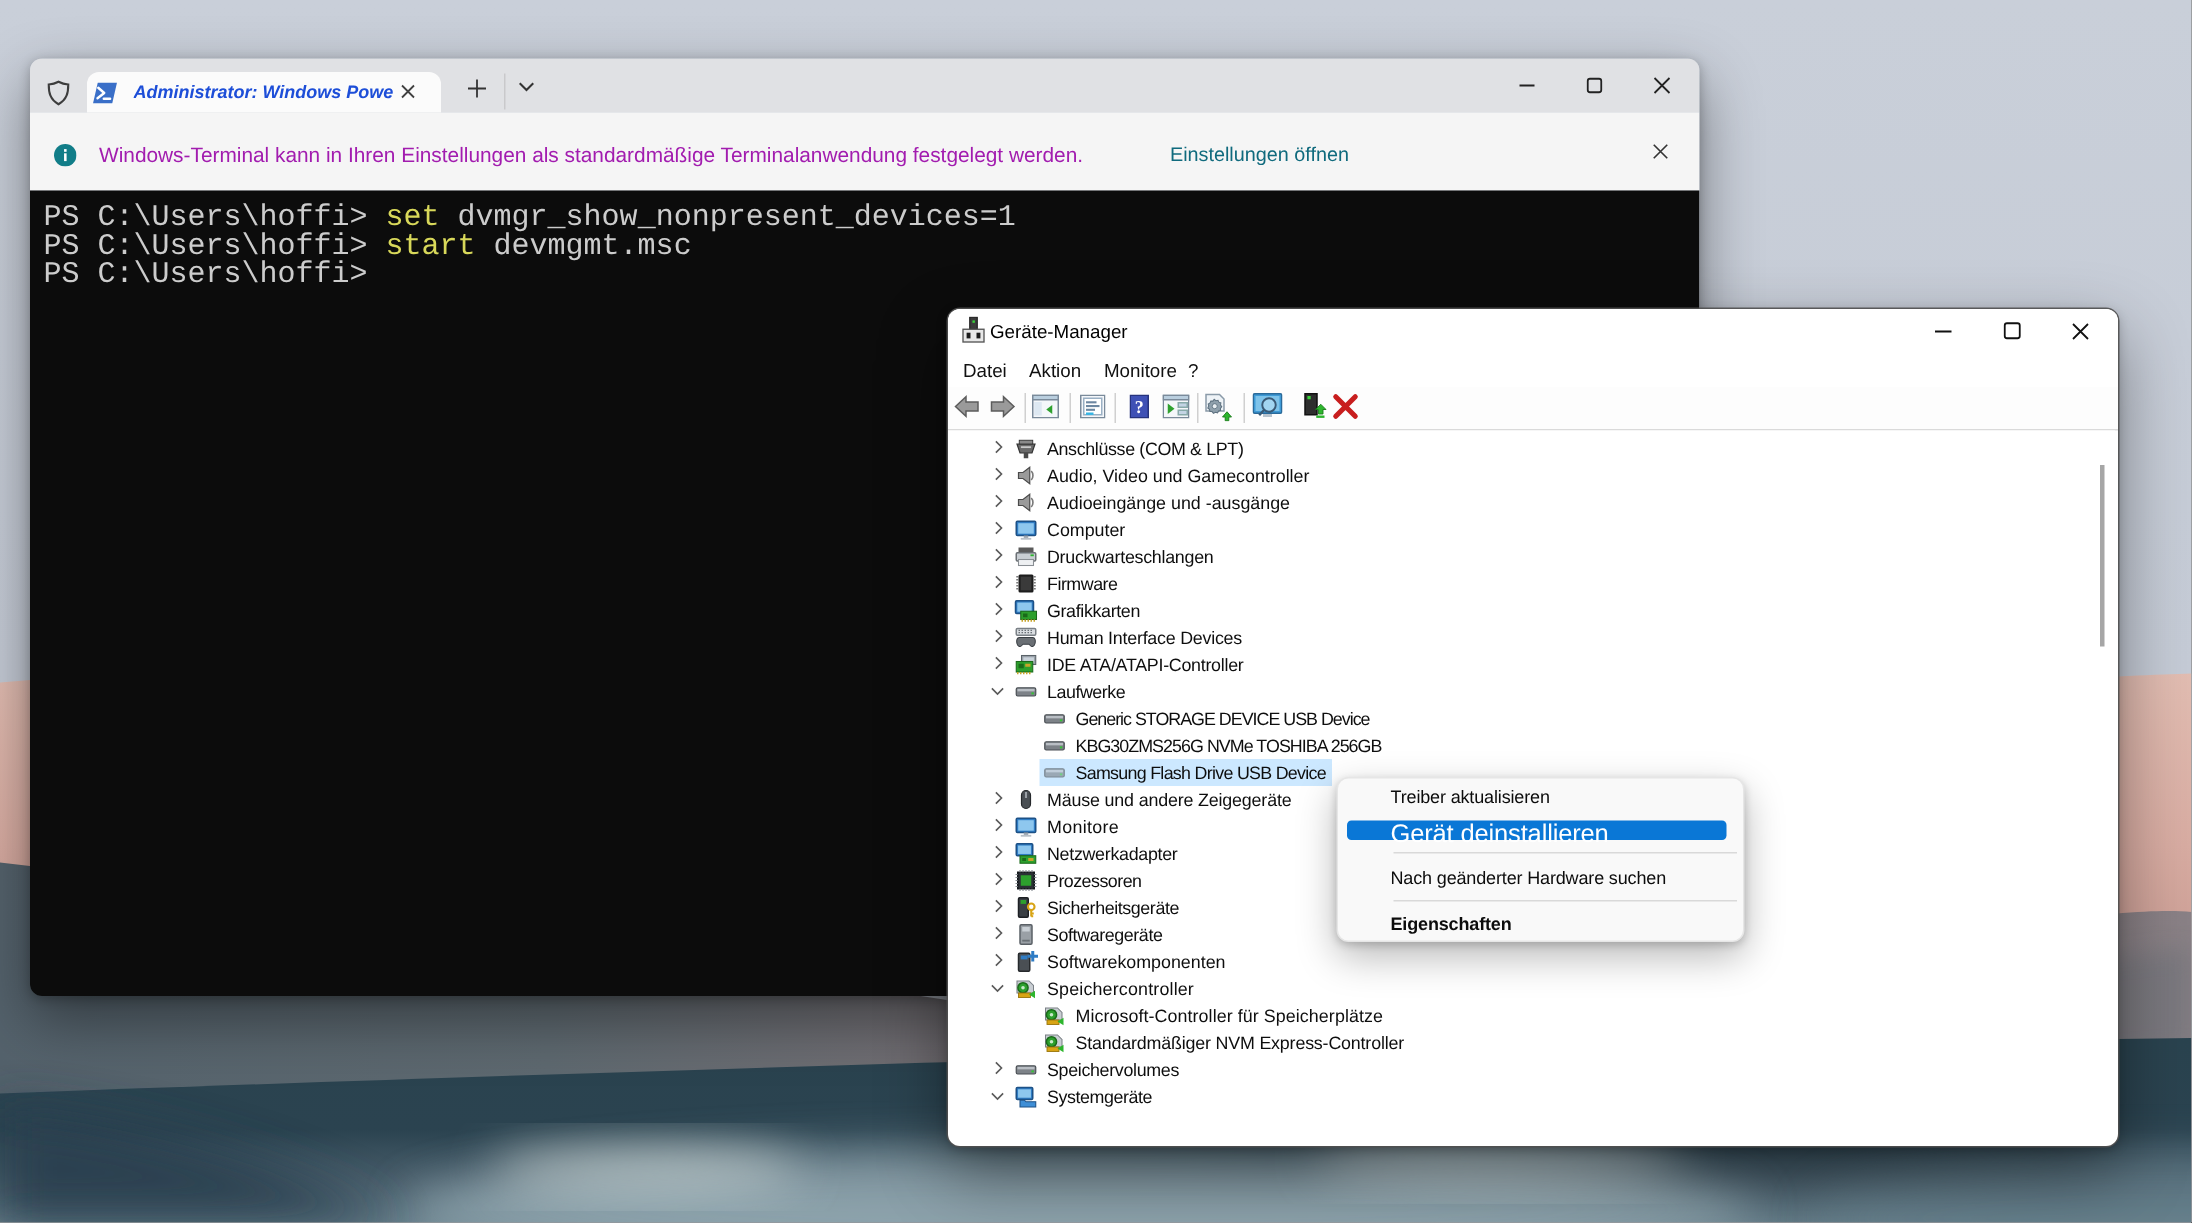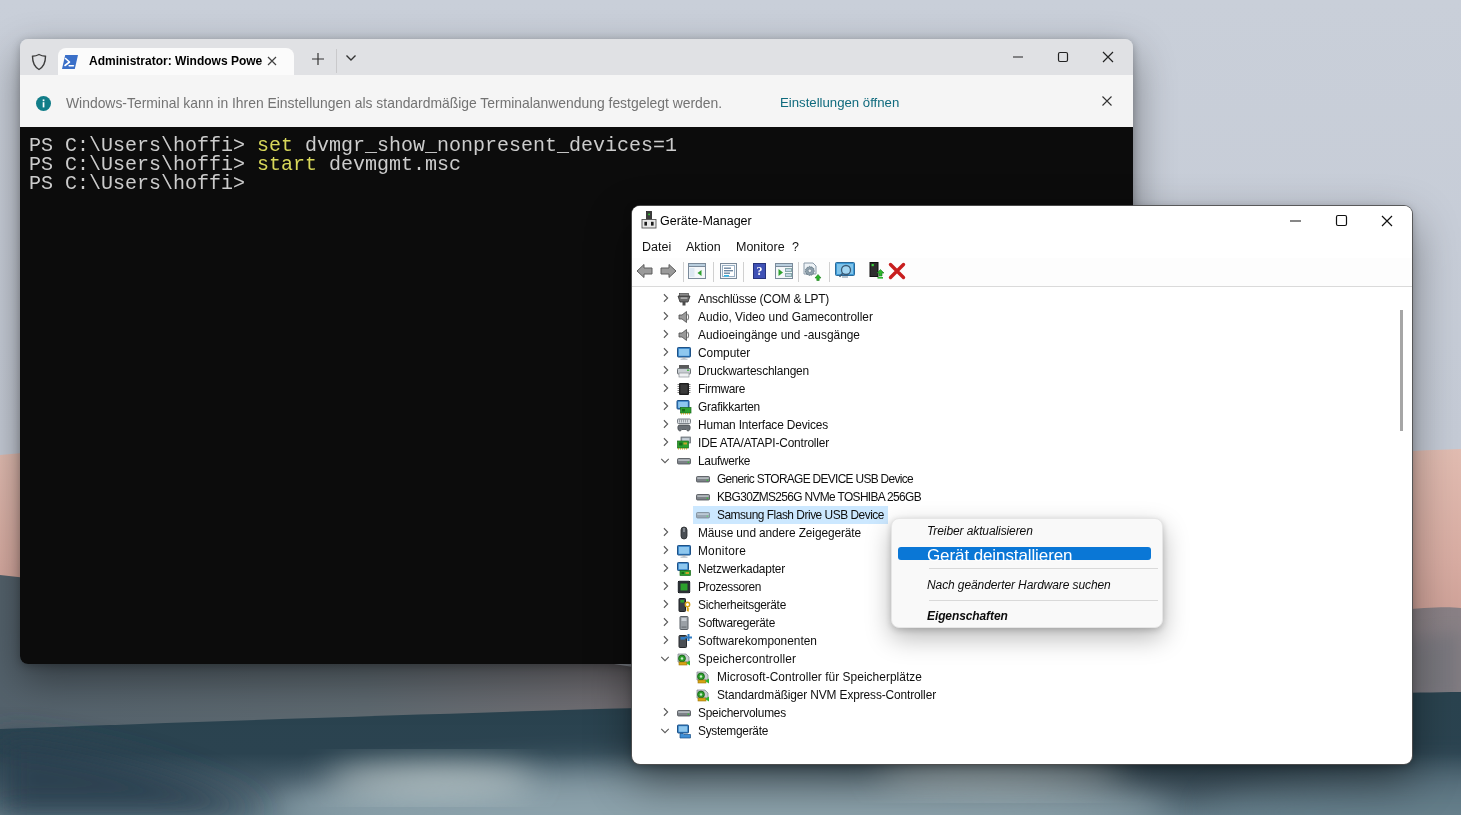--- a/index.html
+++ b/index.html
@@ -11,29 +11,29 @@
   
   #term { position:absolute; left:20px; top:39px; width:1113px; height:625px;
           border-radius:8px; overflow:hidden;
           box-shadow:0 16px 40px rgba(0,0,0,0.42), 0 2px 8px rgba(0,0,0,0.25); }
   #tabbar { position:absolute; left:0; top:0; width:100%; height:36px; background:#e0e1e4; }
   #shield { position:absolute; left:10px; top:14px; }
   #tab { position:absolute; left:38px; top:9px; width:236px; height:27px; background:#fbfbfb;
          border-radius:8px 8px 0 0; }
   #tabicon { position:absolute; left:4px; top:7px; }
   #tabtitle { position:absolute; left:31px; top:6px; width:174px; font-size:12px; font-weight:700;
-              color:#000000; white-space:nowrap; overflow:hidden; }
+              color:#1d4ed8; white-space:nowrap; overflow:hidden;font-style:italic; }
   .tabx { position:absolute; left:206px; top:5px; width:16px; height:16px; color:#444; font-size:14px; line-height:16px; text-align:center; }
   #newtab { position:absolute; left:290px; top:12px; width:16px; height:16px; color:#333; }
   #tabdrop { position:absolute; left:325px; top:15px; color:#333; }
   .divline { position:absolute; left:316px; top:10px; width:1px; height:24px; background:#c9c9cb; }
   .winctl { position:absolute; top:0; height:36px; width:44px; color:#222; }
   #notif { position:absolute; left:0; top:36px; width:100%; height:52px; background:#f5f5f5; }
   #notifico { position:absolute; left:16px; top:21px; }
-  #notiftext { position:absolute; left:46px; top:20px; font-size:13.9px; letter-spacing:0; color:#737373; white-space:nowrap; }
+  #notiftext { position:absolute; left:46px; top:20px; font-size:13.9px; letter-spacing:0; color:#a21caf; white-space:nowrap; }
   #notiflink { position:absolute; left:720px; top:20px; font-size:13.2px; color:#0f6a7d;margin-left:40px; }
   #notifx { position:absolute; left:1080px; top:19px; color:#333; }
   #screen { position:absolute; left:0; top:88px; width:100%; height:537px; background:#0c0c0c;
             font-family:"Liberation Mono", monospace; font-size:20px; line-height:19.2px;
             color:#cccccc; padding:9px 0 0 9px; white-space:pre; }
   .yel { color:#d8d85a; }
 
   
   #dm { position:absolute; left:632px; top:206px; width:780px; height:558px; background:#ffffff;
         border-radius:8px; overflow:hidden;
@@ -57,21 +57,21 @@
   #dmstatus { position:absolute; left:0; top:535px; width:778px; height:21px; background:#f3f3f3;
               border-top:1px solid #dadada; font-size:12px; letter-spacing:-0.1px; color:#1a1a1a; }
   #dmstatus .st { position:absolute; left:6px; top:3px; }
   #dmstatus .sd { position:absolute; top:2px; width:1px; height:17px; background:#d8d8d8; }
 
   
   #ctx { position:absolute; left:891px; top:518px; width:272px; height:110px; background:#f9f9f9;
          border:1px solid #e6e6e6; border-radius:8px;
          box-shadow:0 10px 26px rgba(0,0,0,0.28), 0 2px 6px rgba(0,0,0,0.18); overflow:hidden; }
   .mi { position:absolute; left:0; width:272px; height:22px; font-size:12px; letter-spacing:-0.1px; color:#0c0c0c; }
-  .mi span { position:absolute; left:35px; top:4px;font-style:italic; }
+  .mi span { position:absolute; left:35px; top:4px; }
   #mihl { position:absolute; left:6px; top:28px; width:253px; height:13px; background:#0a77d6; border-radius:3px; }
   #mihl span { position:absolute; left:29px; top:-1px; font-size:17px; letter-spacing:-0.1px; color:#fff; }
   .msep { position:absolute; left:37px; width:229px; height:1px; background:#d9d9d9; }
 </style>
 </head>
 <body>
 <div id="stage">
   <svg id="wall" width="1461" height="815" viewBox="0 0 1461 815">
   <defs>
     <linearGradient id="sky" x1="0" y1="0" x2="0" y2="1">

